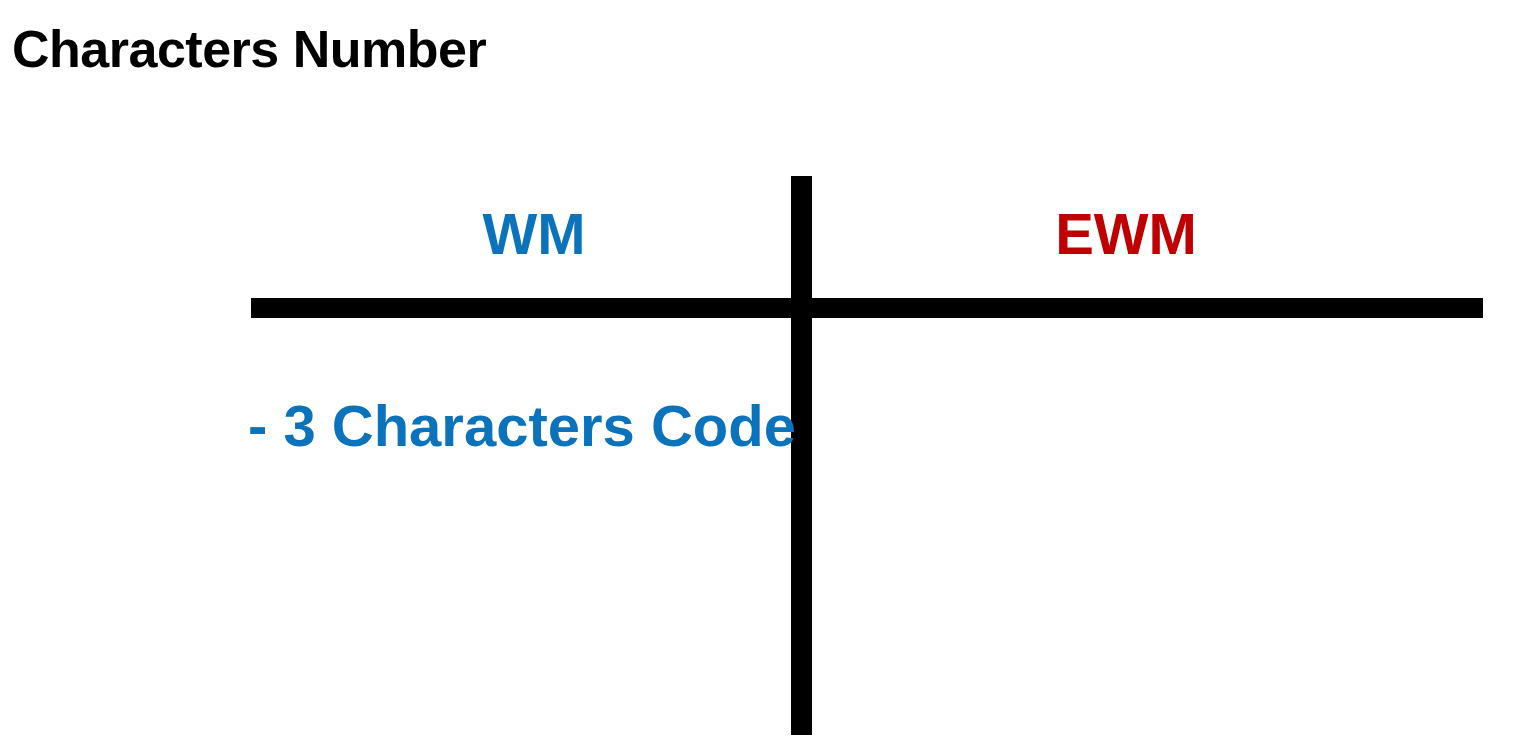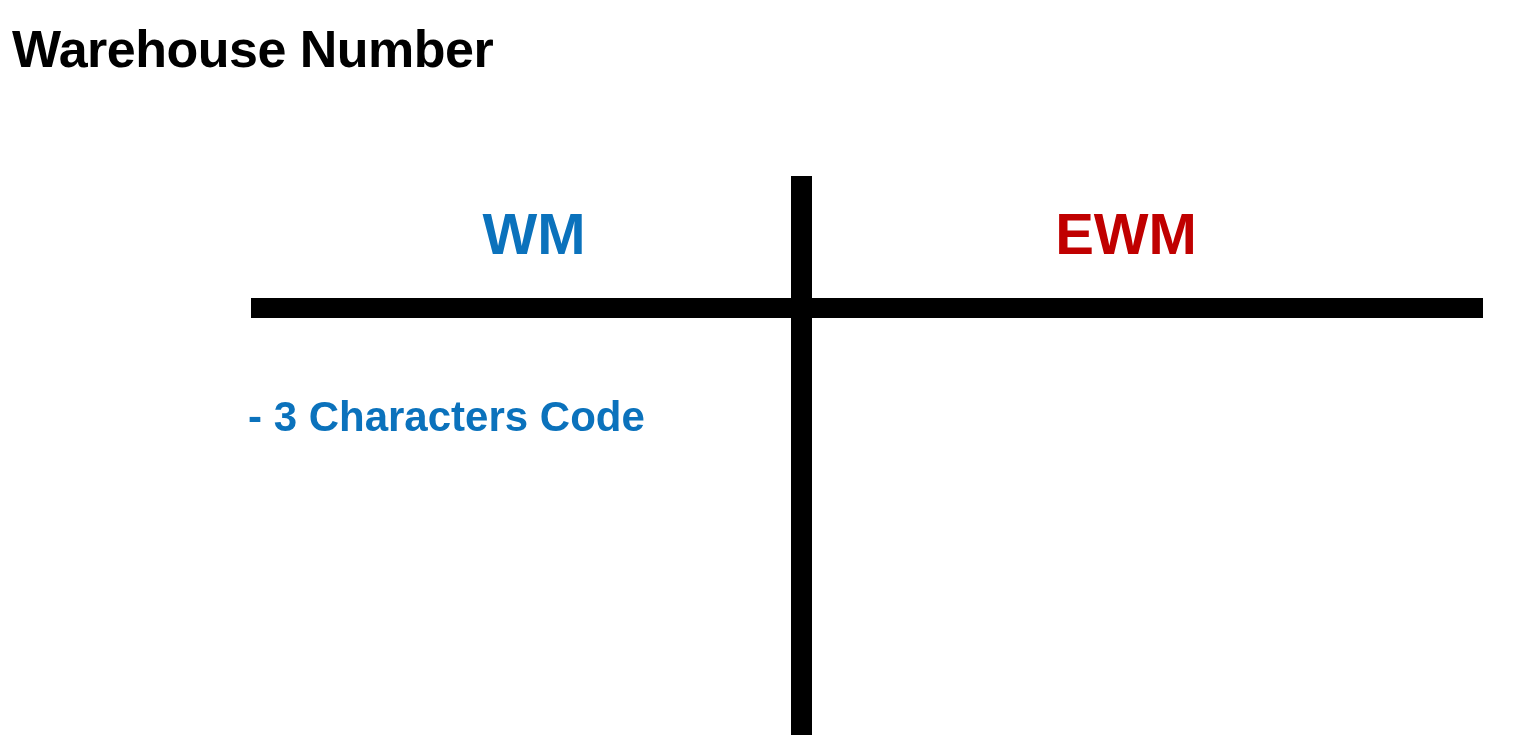--- a/index.html
+++ b/index.html
@@ -67,42 +67,42 @@
   #header-ewm {
     left: 976px;
     top: 205px;
     width: 300px;
     color: #c00000;
   }
 
   
   .col-bullet {
     position: absolute;
-    font-size: 42px;
+    font-size: 58px;
     font-weight: bold;
     line-height: 1.1;
     white-space: nowrap;
   }
   #bullet-wm {
     left: 248px;
     top: 394px;
     color: #0b72bc;
   }
   #bullet-ewm {
     left: 884px;
     top: 396px;
     color: #c00000;
   }
 </style>
 </head>
 <body>
 
 <div id="slide">
 
-  <div id="slide-title">Warehouse Number</div>
+  <div id="slide-title">Characters Number</div>
 
   <div class="divider-vertical"></div>
 
   <div class="divider-horizontal"></div>
 
   <div class="col-header" id="header-ewm">EWM</div>
 
   <div class="col-header" id="header-wm">WM</div>
 
   <div class="col-bullet" id="bullet-wm">- 3 Characters Code</div>

